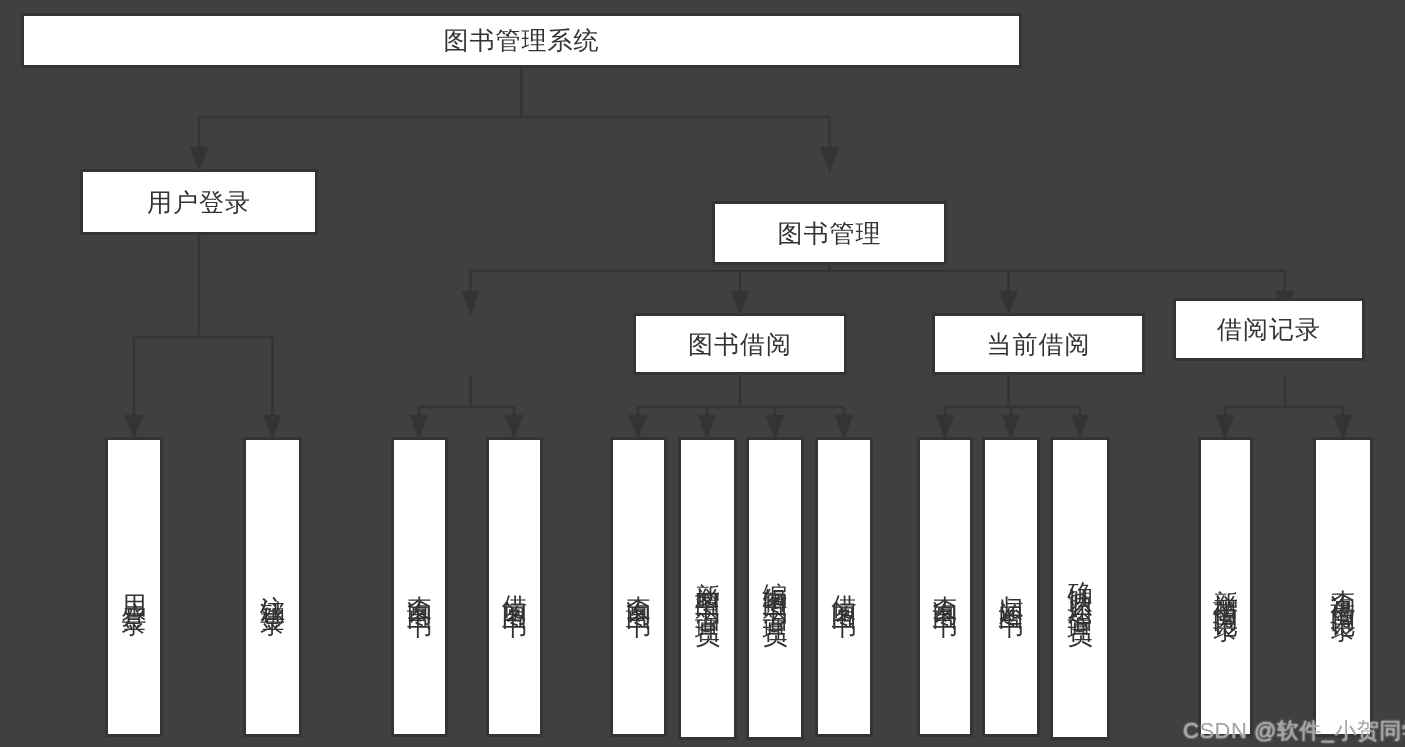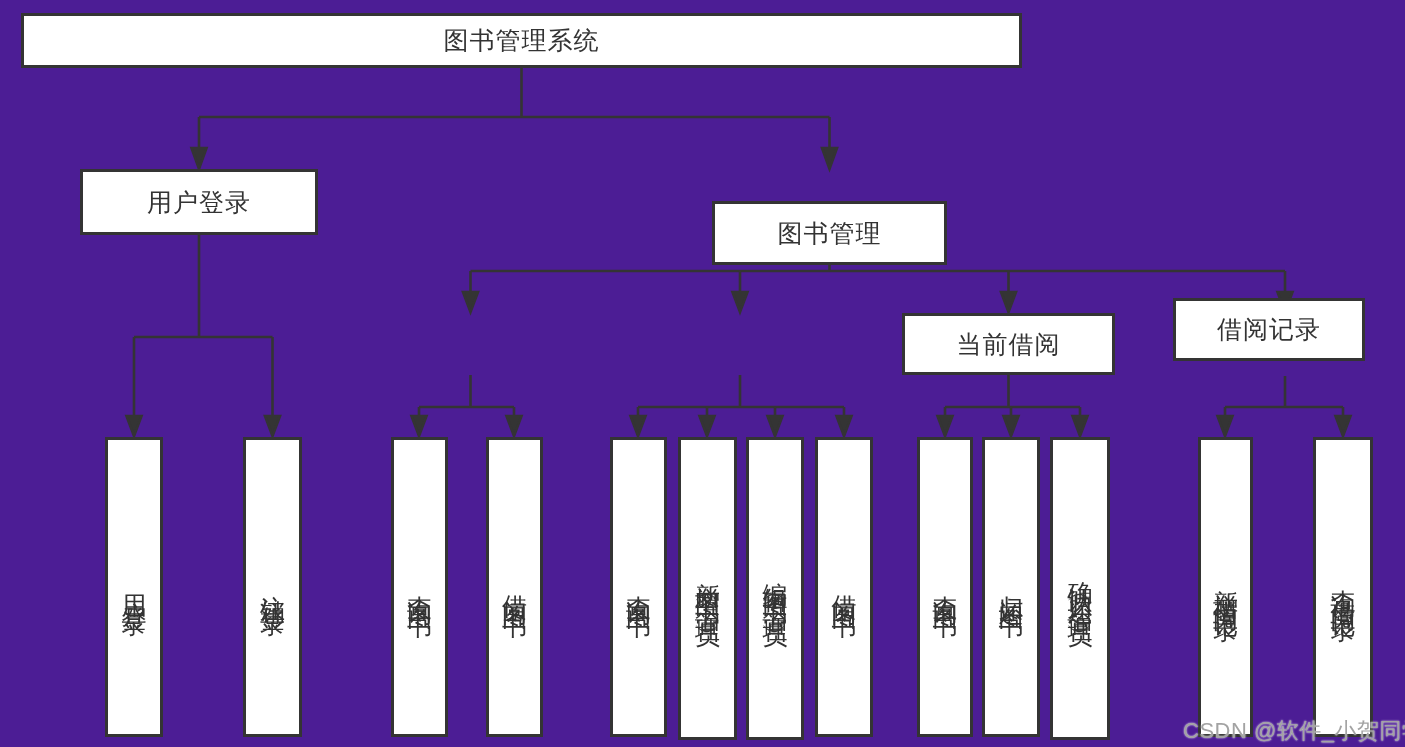--- a/index.html
+++ b/index.html
@@ -5,21 +5,21 @@
   html, body {
     margin: 0;
     padding: 0;
     background: #ffffff;
     font-family: "Liberation Sans", "DejaVu Sans", sans-serif;
   }
   .canvas {
     position: relative;
     width: 1405px;
     height: 747px;
-    background: #4c1d95;
+    background: #404040;
     overflow: hidden;
   }
   svg.connectors {
     position: absolute;
     left: 0;
     top: 0;
     width: 1405px;
     height: 747px;
     pointer-events: none;
   }
@@ -131,21 +131,24 @@
     <span class="lbl">图书管理系统</span>
   </div>
 
   <div class="node" style="left:80px; top:169px; width:238px; height:66px;">
     <span class="lbl">用户登录</span>
   </div>
   <div class="node" style="left:712px; top:169px; width:235px; height:64px;margin-top:32px;">
     <span class="lbl">图书管理</span>
   </div>
 
-  <div class="node" style="left:902px; top:313px; width:213px; height:62px;">
+  <div class="node" style="left:633px; top:313px; width:214px; height:62px;">
+    <span class="lbl">图书借阅</span>
+  </div>
+  <div class="node" style="left:932px; top:313px; width:213px; height:62px;">
     <span class="lbl">当前借阅</span>
   </div>
   <div class="node" style="left:1173px; top:298px; width:192px; height:63px;">
     <span class="lbl">借阅记录</span>
   </div>
 
   <div class="node vert" style="left:105px; top:437px; width:58px; height:300px;">
     <span class="lbl">用户登录</span>
   </div>
   <div class="node vert" style="left:243px; top:437px; width:59px; height:300px;">

